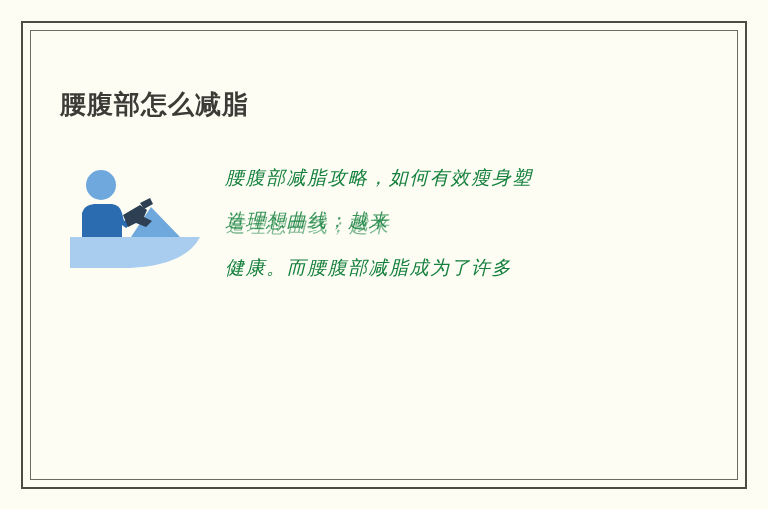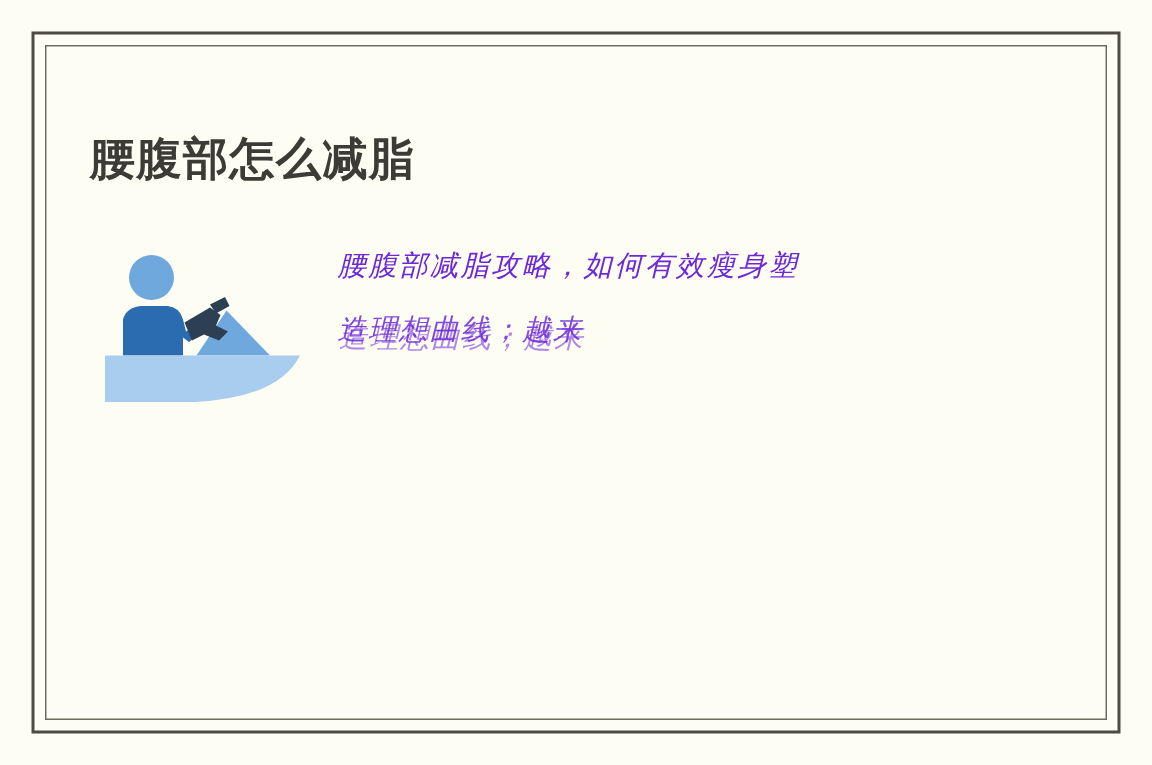--- a/index.html
+++ b/index.html
@@ -51,21 +51,21 @@
     right: 30px;
     bottom: 30px;
     box-sizing: border-box;
   }
 
   .page-title {
     position: absolute;
     left: 30px;
     top: 38px;
     font-family: "Liberation Sans", "DejaVu Sans", sans-serif;
-    font-size: 30px;
+    font-size: 26px;
     line-height: 38px;
     letter-spacing: 1px;
     color: #3d3b35;
     white-space: nowrap;
     text-align: center;
   }
 
   
   .illustration {
     position: absolute;
@@ -82,21 +82,21 @@
     left: 195px;
     top: 125px;
     width: 440px;
   }
 
   .body-line {
     font-family: "DejaVu Sans", "Liberation Sans", sans-serif;
     font-size: 19px;
     line-height: 45px;
     height: 45px;
-    color: #6d28d9;
+    color: #15803d;
     letter-spacing: 1.5px;
     white-space: nowrap;
     font-style: italic;
     position: relative;
   }
 
   
   .body-line.overprint {
     position: relative;
     font-style: italic;
@@ -146,18 +146,19 @@
     <div class="article-body">
 
       <div class="body-line">腰腹部减脂攻略，如何有效瘦身塑</div>
 
       <div class="body-line overprint">
         <span class="ghost">造理想曲线；越来</span>
         <span class="ghost-2">造理想曲线；越来</span>
       </div>
 
 
+      <div class="body-line">健康。而腰腹部减脂成为了许多</div>
 
 
     </div>
 
   </div>
 </div>
 
 </body></html>

